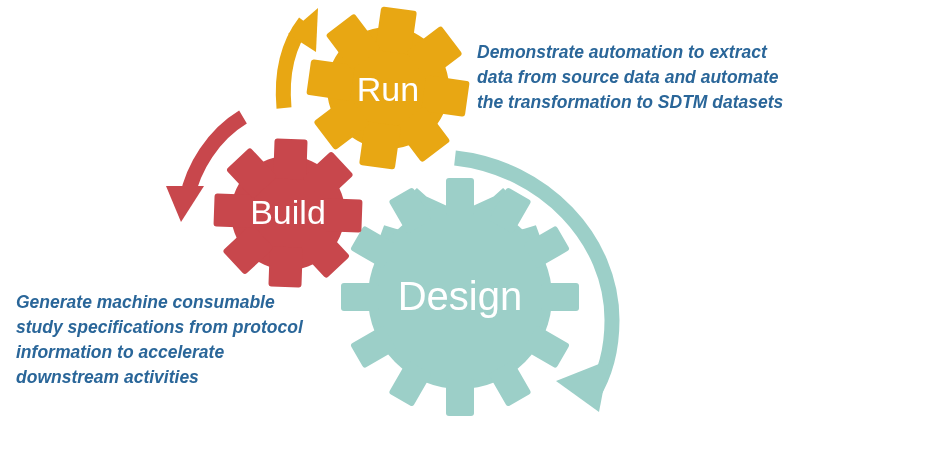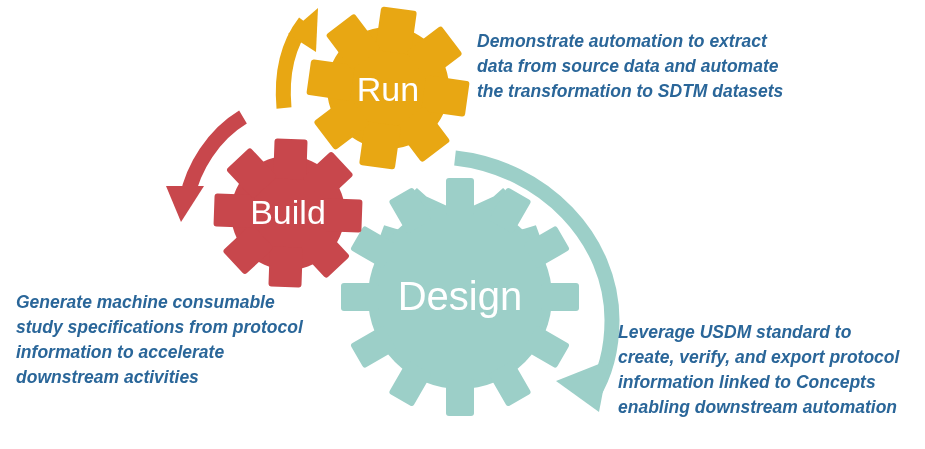--- a/index.html
+++ b/index.html
@@ -43,21 +43,21 @@
     color: #2a6699;
     font-family: "Liberation Sans", sans-serif;
     font-style: italic;
     font-weight: 700;
     font-size: 17.5px;
     line-height: 1.42;
     white-space: pre-line;
   }
   #callout-run {
     left: 477px;
-    top: 29px;
+    top: 40px;
     width: 340px;
     text-align: left;
     font-style: italic;
   }
   #callout-build {
     left: 16px;
     top: 290px;
     width: 304px;
   }
   #callout-design {
@@ -164,18 +164,14 @@
 
   <div class="callout" id="callout-run">Demonstrate automation to extract
 data from source data and automate
 the transformation to SDTM datasets</div>
 
   <div class="callout" id="callout-build">Generate machine consumable
 study specifications from protocol
 information to accelerate
 downstream activities</div>
 
-  <div class="callout" id="callout-design">Leverage USDM standard to
-create, verify, and export protocol
-information linked to Concepts
-enabling downstream automation</div>
 
 </div>
 
 </body></html>

